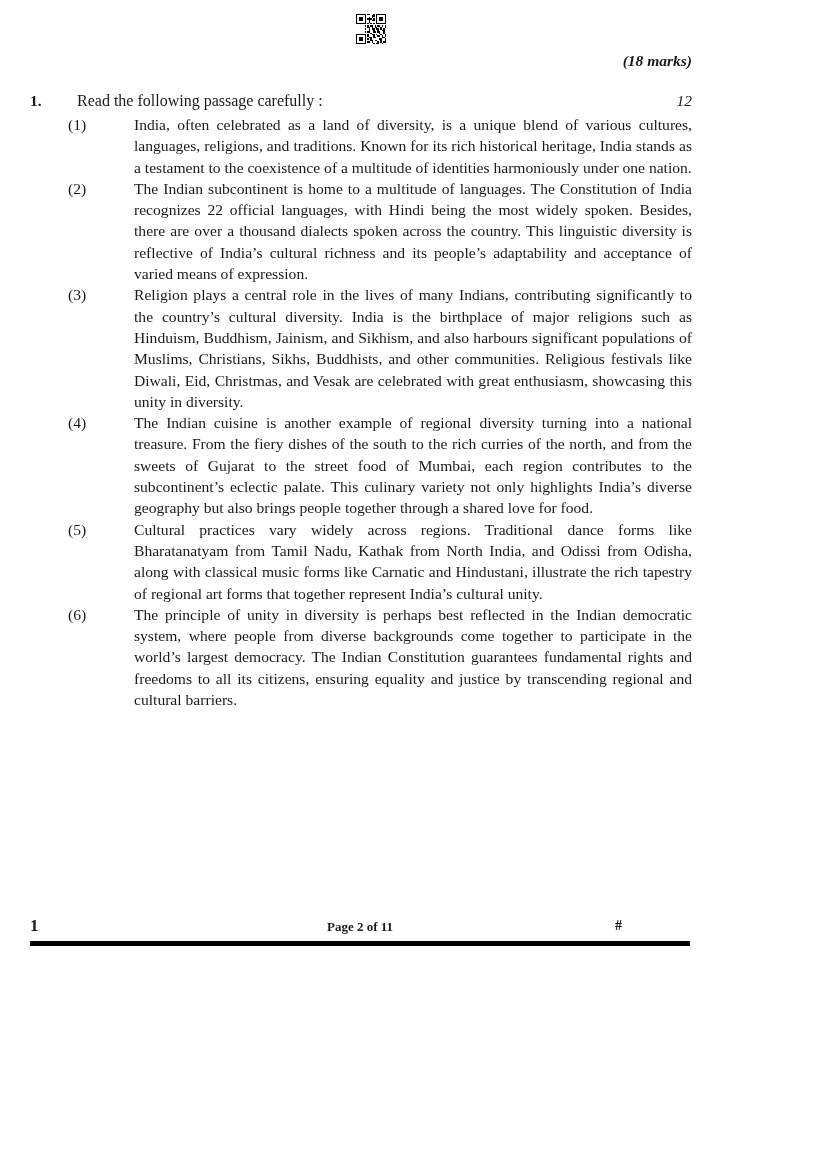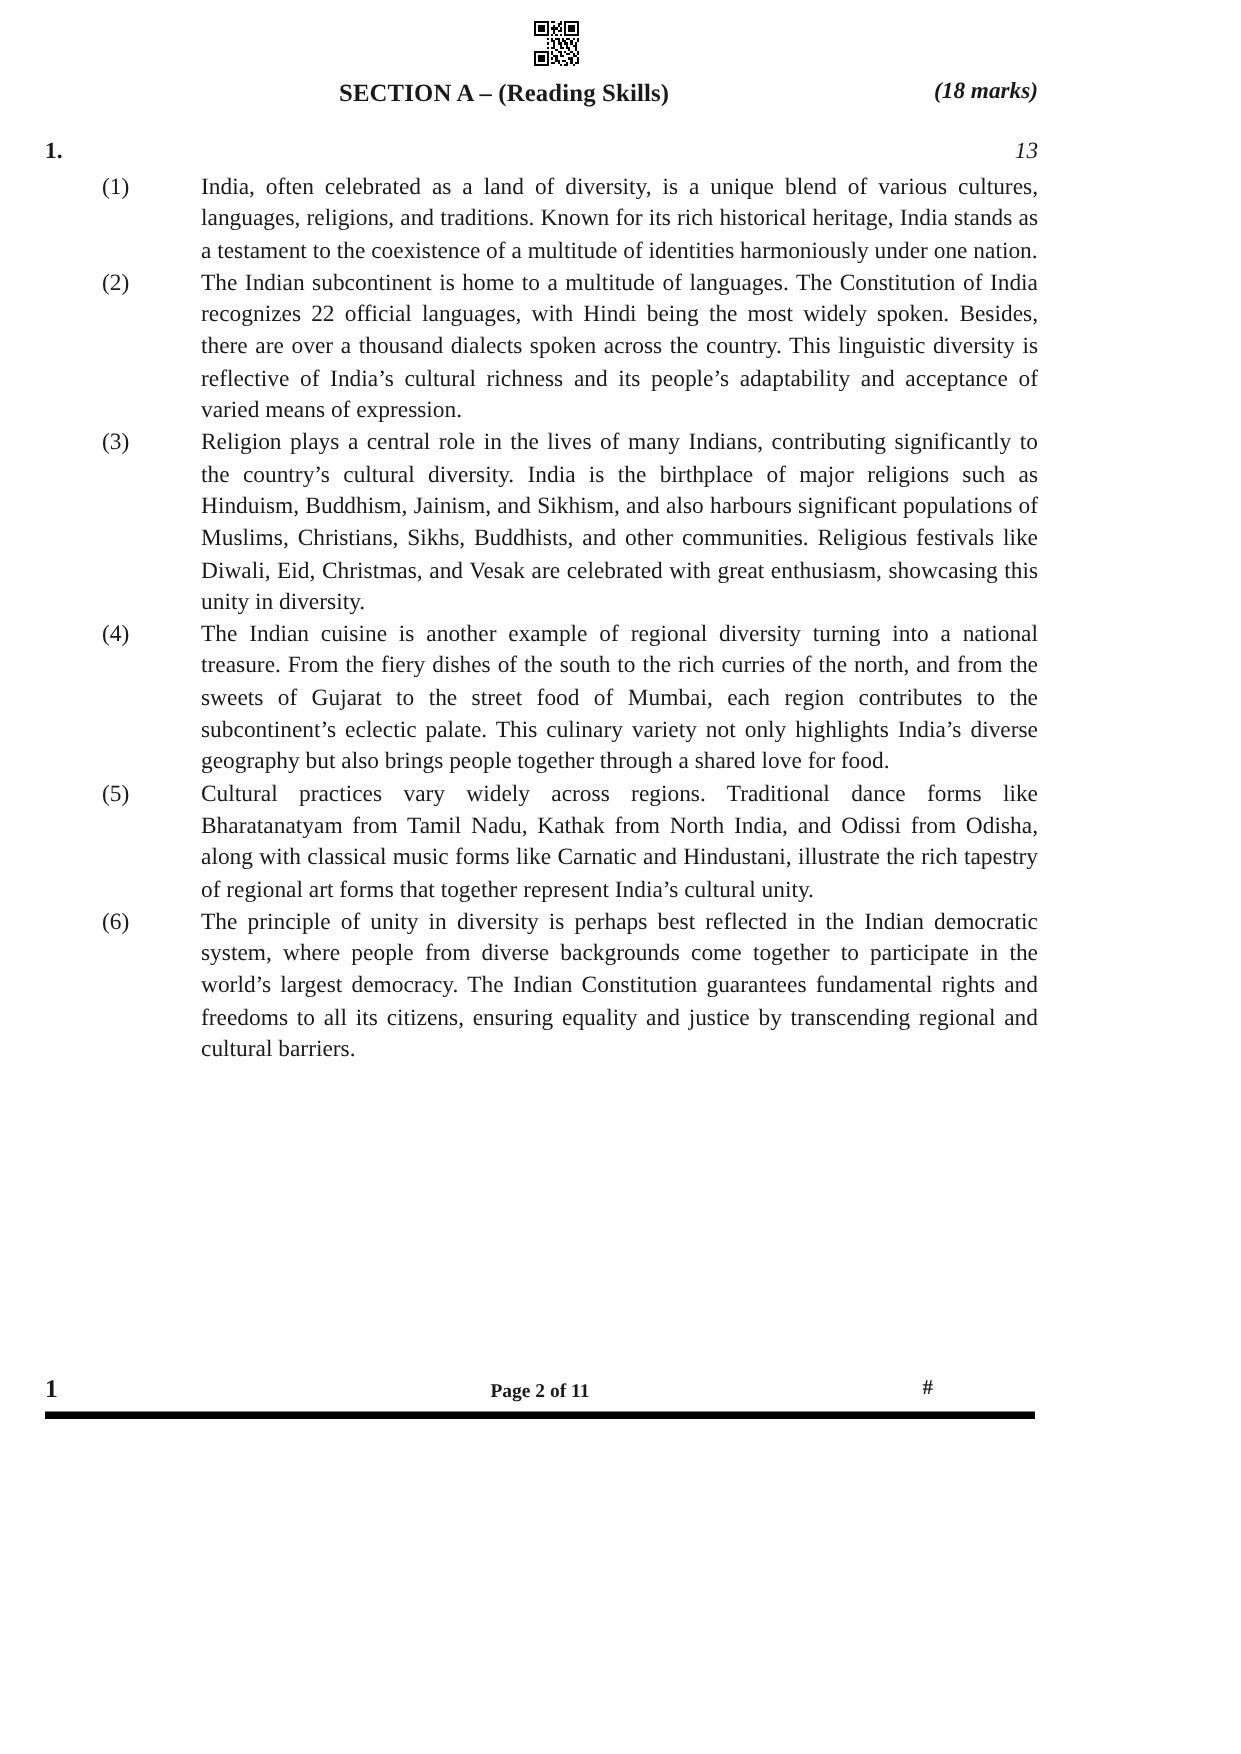--- a/index.html
+++ b/index.html
@@ -249,27 +249,27 @@
           <rect x="19" y="19" width="2" height="1"></rect>
         <rect x="12" y="20" width="1" height="1"></rect>
           <rect x="14" y="20" width="2" height="1"></rect>
         <rect x="18" y="20" width="1" height="1"></rect>
           <rect x="20" y="17" width="1" height="2"></rect>
       </g>
     </svg>
   </div>
 
   <div class="section-head">
-    <div class="section-title">SECTION A – (Reading Skills)</div>
     <div class="section-marks">(18 marks)</div>
   </div>
 
   <div class="q-row">
     <span class="q-num">1.</span>
-    <span class="q-marks">13</span>
+    <span class="q-stem">Read the following passage carefully :</span>
+    <span class="q-marks">12</span>
   </div>
 
   <div class="passage">
 
     <div class="para">
       <span class="para-label">(1)</span>
       <span class="para-body">India, often celebrated as a land of diversity, is a unique blend of various cultures, languages, religions, and traditions. Known for its rich historical heritage, India stands as a testament to the coexistence of a multitude of identities harmoniously under one nation.</span>
     </div>
 
     <div class="para">

